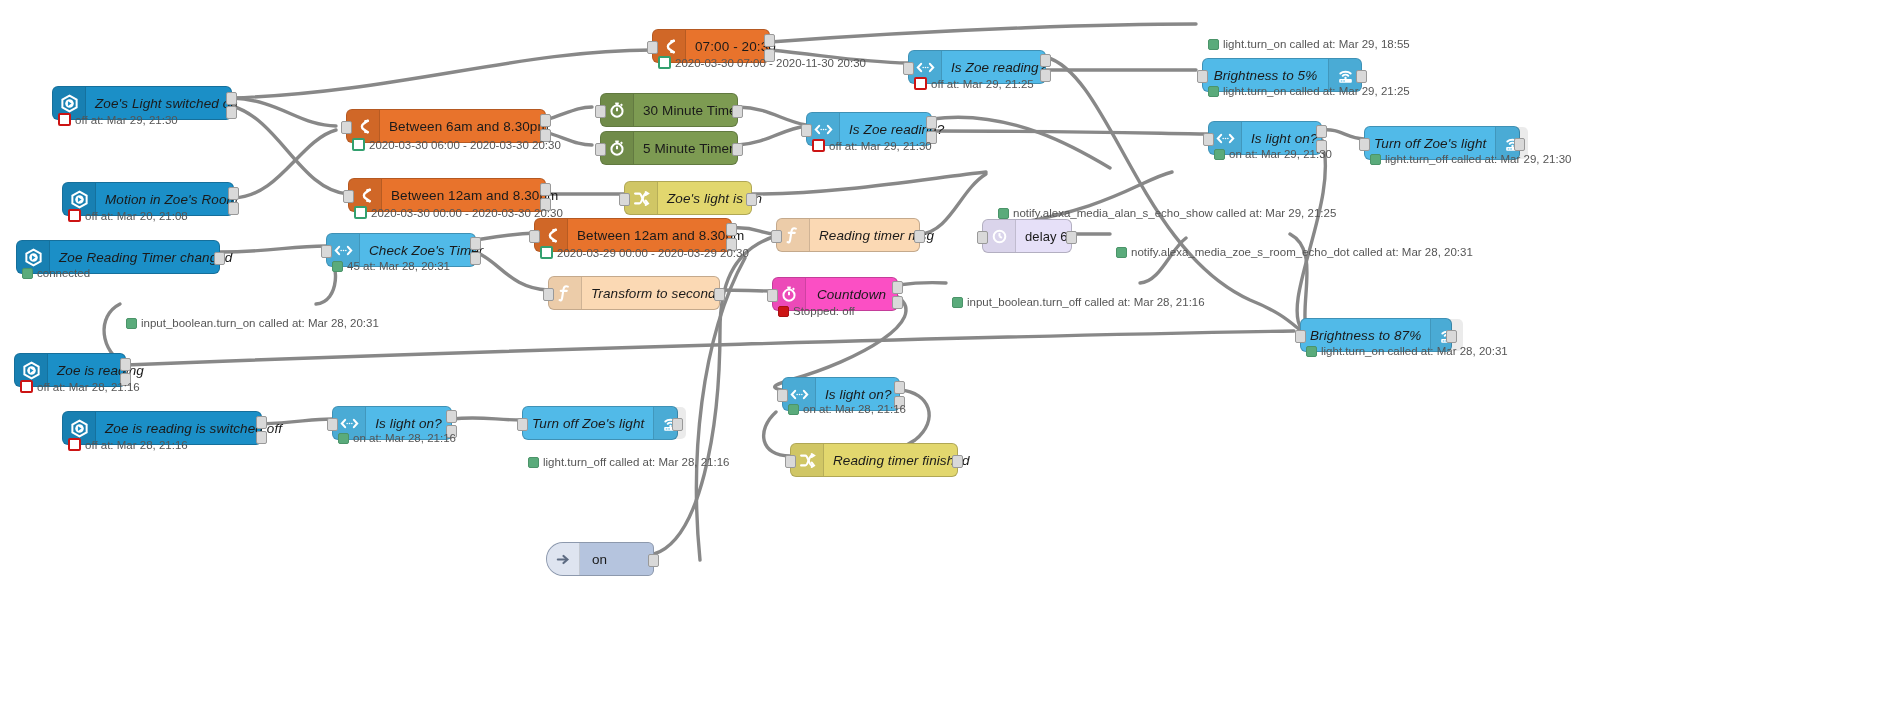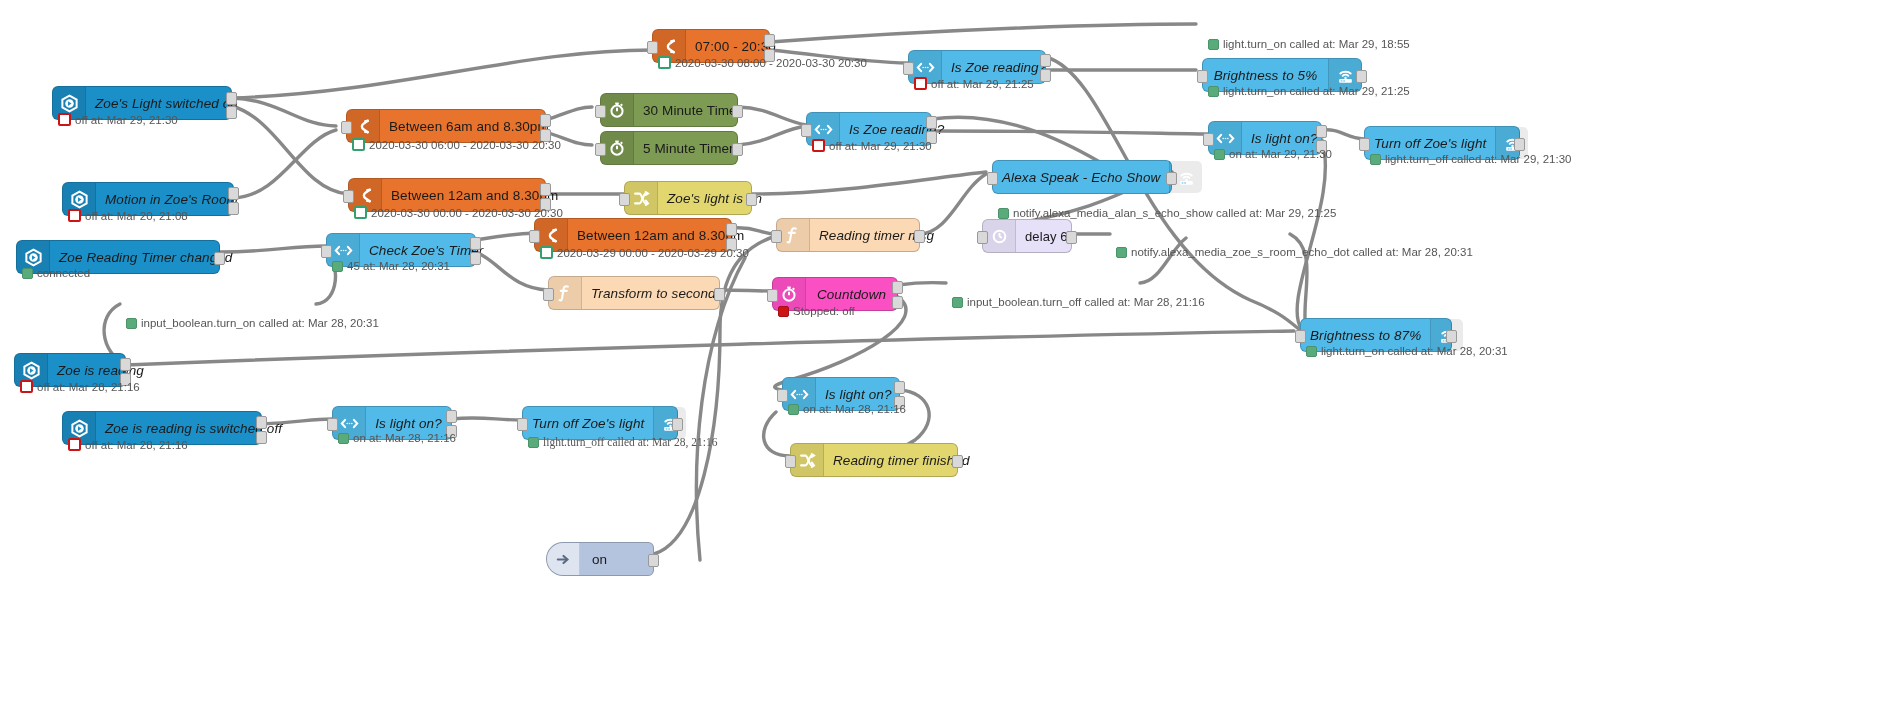--- a/index.html
+++ b/index.html
@@ -192,21 +192,21 @@
           <path d="M18 20 L14.5 19.5"></path>
       </svg>
     </div>
     <div class="lbl noital" style="font-style:normal;">07:00 - 20:30</div>
     <span class="port in" style="top:11px;"></span>
     <span class="port out" style="top:4px;"></span>
     <span class="port out" style="top:19px;"></span>
   </div>
   <div class="status" style="left:658px;top:56px;">
     <span class="dot greenring"></span>
-    <span>2020-03-30 08:00 - 2020-03-30 20:30</span>
+    <span>2020-03-30 07:00 - 2020-11-30 20:30</span>
   </div>
 
   <div class="status" style="left:1208px;top:38px;">
     <span class="dot green"></span>
     <span>light.turn_on called at: Mar 29, 18:55</span>
   </div>
 
   <div class="node c-api" style="left:908px;top:50px;width:138px;">
     <div class="ico">
       <svg class="gi" width="19" height="15" viewBox="0 0 26 16" stroke="#fff" fill="none" stroke-width="2.1" stroke-linecap="round">
@@ -397,276 +397,261 @@
         <path d="M3 19 L9 19 C13 19 14 5 18 5"></path>
         <path d="M18 3 L21 5 L18 7"></path>
         <path d="M18 15 L21 19 L18 21"></path>
       </svg>
     </div>
     <div class="lbl">Zoe's light is on</div>
     <span class="port in" style="top:11px;"></span>
     <span class="port out" style="top:11px;"></span>
   </div>
 
-  <div class="node c-api" style="left:992px;top:160px;width:180px;">
-    <div class="lbl">Alexa Speak - Echo Show</div>
+  <div class="status" style="left:998px;top:187px;margin-top:20px;">
+    <span class="dot green"></span>
+    <span>notify.alexa_media_alan_s_echo_show called at: Mar 29, 21:25</span>
+  </div>
+
+  <div class="node c-trigger" style="left:16px;top:240px;width:204px;">
+    <div class="ico">
+      <svg class="gi" width="19" height="19" viewBox="0 0 24 24">
+        <polygon points="12,2 21,7 21,17 12,22 3,17 3,7" fill="none" stroke="#fff" stroke-width="2"></polygon>
+        <circle cx="12" cy="12" r="5.4" fill="#fff"></circle>
+        <path d="M10 9 L14.6 12 L10 15 Z" fill="#1b8fc7"></path>
+      </svg>
+    </div>
+    <div class="lbl">Zoe Reading Timer changed</div>
+    <span class="port out" style="top:11px;"></span>
+  </div>
+  <div class="status" style="left:22px;top:267px;">
+    <span class="dot green"></span>
+    <span>connected</span>
+  </div>
+
+  <div class="node c-api" style="left:326px;top:233px;width:150px;">
+    <div class="ico">
+      <svg class="gi" width="19" height="15" viewBox="0 0 26 16" stroke="#fff" fill="none" stroke-width="2.1" stroke-linecap="round">
+        <polyline points="7,3 2.5,8 7,13"></polyline>
+        <polyline points="19,3 23.5,8 19,13"></polyline>
+        <circle cx="9.8" cy="8" r="1.1" fill="#fff" stroke="none"></circle>
+        <circle cx="13" cy="8" r="1.1" fill="#fff" stroke="none"></circle>
+        <circle cx="16.2" cy="8" r="1.1" fill="#fff" stroke="none"></circle>
+      </svg>
+    </div>
+    <div class="lbl">Check Zoe's Timer</div>
+    <span class="port in" style="top:11px;"></span>
+    <span class="port out" style="top:3px;"></span>
+    <span class="port out" style="top:18px;"></span>
+  </div>
+  <div class="status" style="left:332px;top:260px;">
+    <span class="dot green"></span>
+    <span>45 at: Mar 28, 20:31</span>
+  </div>
+
+  <div class="node c-switch" style="left:534px;top:218px;width:198px;">
+    <div class="ico">
+      <svg class="gi" width="17" height="17" viewBox="0 0 24 24" stroke="#fff" stroke-width="2.4" fill="none" stroke-linecap="round">
+        <path d="M18 4 L12 8 C9 10 9 14 12 16 L18 20"></path>
+        <path d="M18 4 L14.5 4.5"></path>
+          <path d="M18 20 L14.5 19.5"></path>
+      </svg>
+    </div>
+    <div class="lbl noital" style="font-style:normal;">Between 12am and 8.30pm</div>
+    <span class="port in" style="top:11px;"></span>
+    <span class="port out" style="top:4px;"></span>
+    <span class="port out" style="top:19px;"></span>
+  </div>
+  <div class="status" style="left:540px;top:246px;">
+    <span class="dot greenring"></span>
+    <span>2020-03-29 00:00 - 2020-03-29 20:30</span>
+  </div>
+
+  <div class="node c-func" style="left:776px;top:218px;width:144px;">
+    <div class="ico">
+      <svg class="gi" width="16" height="18" viewBox="0 0 18 22">
+        <path d="M12.5 3.2 C10 2.2 7.8 2.8 7.2 6.2 L5.4 17.4 C5 20 3.6 20.6 2.3 19.6" fill="none" stroke="#fff" stroke-width="2.1" stroke-linecap="round"></path>
+        <path d="M3.8 8.4 L11.2 8.4" stroke="#fff" stroke-width="2.1" stroke-linecap="round"></path>
+      </svg>
+    </div>
+    <div class="lbl">Reading timer msg</div>
+    <span class="port in" style="top:11px;"></span>
+    <span class="port out" style="top:11px;"></span>
+  </div>
+
+  <div class="node c-delay" style="left:982px;top:219px;width:90px;">
+    <div class="ico">
+      <svg class="gi" width="17" height="17" viewBox="0 0 24 24" stroke="#fff" fill="none" stroke-width="2">
+        <circle cx="12" cy="12" r="8.2"></circle>
+        <path d="M12 12 L12 7.2"></path>
+        <path d="M12 12 L15.4 14"></path>
+      </svg>
+    </div>
+    <div class="lbl">delay 6s</div>
+    <span class="port in" style="top:11px;"></span>
+    <span class="port out" style="top:11px;"></span>
+  </div>
+
+  <div class="status" style="left:1116px;top:246px;">
+    <span class="dot green"></span>
+    <span>notify.alexa_media_zoe_s_room_echo_dot called at: Mar 28, 20:31</span>
+  </div>
+
+  <div class="status" style="left:126px;top:317px;">
+    <span class="dot green"></span>
+    <span>input_boolean.turn_on called at: Mar 28, 20:31</span>
+  </div>
+
+  <div class="node c-func" style="left:548px;top:276px;width:172px;">
+    <div class="ico">
+      <svg class="gi" width="16" height="18" viewBox="0 0 18 22">
+        <path d="M12.5 3.2 C10 2.2 7.8 2.8 7.2 6.2 L5.4 17.4 C5 20 3.6 20.6 2.3 19.6" fill="none" stroke="#fff" stroke-width="2.1" stroke-linecap="round"></path>
+        <path d="M3.8 8.4 L11.2 8.4" stroke="#fff" stroke-width="2.1" stroke-linecap="round"></path>
+      </svg>
+    </div>
+    <div class="lbl">Transform to seconds</div>
+    <span class="port in" style="top:11px;"></span>
+    <span class="port out" style="top:11px;"></span>
+  </div>
+
+  <div class="node c-count" style="left:772px;top:277px;width:126px;">
+    <div class="ico">
+      <svg class="gi" width="18" height="18" viewBox="0 0 24 24" stroke="#fff" fill="none" stroke-width="2">
+        <circle cx="12" cy="13.5" r="7.4"></circle>
+        <path d="M12 13.5 L12 9"></path>
+        <path d="M9.6 3.4 L14.4 3.4"></path>
+        <path d="M12 3.4 L12 6"></path>
+        <path d="M17 6 L19 4.2"></path>
+      </svg>
+    </div>
+    <div class="lbl">Countdown</div>
+    <span class="port in" style="top:11px;"></span>
+    <span class="port out" style="top:3px;"></span>
+    <span class="port out" style="top:18px;"></span>
+  </div>
+  <div class="status" style="left:778px;top:305px;">
+    <span class="dot redfill"></span>
+    <span>Stopped: off</span>
+  </div>
+
+  <div class="status" style="left:952px;top:296px;">
+    <span class="dot green"></span>
+    <span>input_boolean.turn_off called at: Mar 28, 21:16</span>
+  </div>
+
+  <div class="node c-api" style="left:1300px;top:318px;width:152px;">
+    <div class="lbl">Brightness to 87%</div>
     <div class="ico right">
       <svg class="gi" width="19" height="19" viewBox="0 0 24 24">
         <path d="M5.5 9.5 C8.5 6.5 15.5 6.5 18.5 9.5" fill="none" stroke="#fff" stroke-width="2" stroke-linecap="round"></path>
         <path d="M8.5 12.3 C10.4 10.6 13.6 10.6 15.5 12.3" fill="none" stroke="#fff" stroke-width="2" stroke-linecap="round"></path>
         <circle cx="12" cy="15" r="1.5" fill="#fff"></circle>
         <rect x="4" y="16.4" width="16" height="4.6" rx="1.2" fill="#fff"></rect>
         <rect x="6" y="18.2" width="2" height="1.4" fill="#51bae8"></rect>
         <rect x="9.2" y="18.2" width="2" height="1.4" fill="#51bae8"></rect>
       </svg>
     </div>
     <span class="port in" style="top:11px;"></span>
     <span class="port out" style="top:11px;"></span>
   </div>
-  <div class="status" style="left:998px;top:187px;margin-top:20px;">
-    <span class="dot green"></span>
-    <span>notify.alexa_media_alan_s_echo_show called at: Mar 29, 21:25</span>
-  </div>
-
-  <div class="node c-trigger" style="left:16px;top:240px;width:204px;">
+  <div class="status" style="left:1306px;top:345px;">
+    <span class="dot green"></span>
+    <span>light.turn_on called at: Mar 28, 20:31</span>
+  </div>
+
+  <div class="node c-trigger" style="left:14px;top:353px;width:112px;">
     <div class="ico">
       <svg class="gi" width="19" height="19" viewBox="0 0 24 24">
         <polygon points="12,2 21,7 21,17 12,22 3,17 3,7" fill="none" stroke="#fff" stroke-width="2"></polygon>
         <circle cx="12" cy="12" r="5.4" fill="#fff"></circle>
         <path d="M10 9 L14.6 12 L10 15 Z" fill="#1b8fc7"></path>
       </svg>
     </div>
-    <div class="lbl">Zoe Reading Timer changed</div>
-    <span class="port out" style="top:11px;"></span>
-  </div>
-  <div class="status" style="left:22px;top:267px;">
-    <span class="dot green"></span>
-    <span>connected</span>
-  </div>
-
-  <div class="node c-api" style="left:326px;top:233px;width:150px;">
+    <div class="lbl">Zoe is reading</div>
+    <span class="port out" style="top:4px;"></span>
+    <span class="port out" style="top:19px;"></span>
+  </div>
+  <div class="status" style="left:20px;top:380px;">
+    <span class="dot redring"></span>
+    <span>off at: Mar 28, 21:16</span>
+  </div>
+
+  <div class="node c-api" style="left:782px;top:377px;width:118px;">
     <div class="ico">
       <svg class="gi" width="19" height="15" viewBox="0 0 26 16" stroke="#fff" fill="none" stroke-width="2.1" stroke-linecap="round">
         <polyline points="7,3 2.5,8 7,13"></polyline>
         <polyline points="19,3 23.5,8 19,13"></polyline>
         <circle cx="9.8" cy="8" r="1.1" fill="#fff" stroke="none"></circle>
         <circle cx="13" cy="8" r="1.1" fill="#fff" stroke="none"></circle>
         <circle cx="16.2" cy="8" r="1.1" fill="#fff" stroke="none"></circle>
       </svg>
     </div>
-    <div class="lbl">Check Zoe's Timer</div>
+    <div class="lbl">Is light on?</div>
     <span class="port in" style="top:11px;"></span>
     <span class="port out" style="top:3px;"></span>
     <span class="port out" style="top:18px;"></span>
   </div>
-  <div class="status" style="left:332px;top:260px;">
-    <span class="dot green"></span>
-    <span>45 at: Mar 28, 20:31</span>
-  </div>
-
-  <div class="node c-switch" style="left:534px;top:218px;width:198px;">
-    <div class="ico">
-      <svg class="gi" width="17" height="17" viewBox="0 0 24 24" stroke="#fff" stroke-width="2.4" fill="none" stroke-linecap="round">
-        <path d="M18 4 L12 8 C9 10 9 14 12 16 L18 20"></path>
-        <path d="M18 4 L14.5 4.5"></path>
-          <path d="M18 20 L14.5 19.5"></path>
-      </svg>
-    </div>
-    <div class="lbl noital" style="font-style:normal;">Between 12am and 8.30pm</div>
-    <span class="port in" style="top:11px;"></span>
+  <div class="status" style="left:788px;top:403px;">
+    <span class="dot green"></span>
+    <span>on at: Mar 28, 21:16</span>
+  </div>
+
+  <div class="node c-trigger" style="left:62px;top:411px;width:200px;">
+    <div class="ico">
+      <svg class="gi" width="19" height="19" viewBox="0 0 24 24">
+        <polygon points="12,2 21,7 21,17 12,22 3,17 3,7" fill="none" stroke="#fff" stroke-width="2"></polygon>
+        <circle cx="12" cy="12" r="5.4" fill="#fff"></circle>
+        <path d="M10 9 L14.6 12 L10 15 Z" fill="#1b8fc7"></path>
+      </svg>
+    </div>
+    <div class="lbl">Zoe is reading is switched off</div>
     <span class="port out" style="top:4px;"></span>
     <span class="port out" style="top:19px;"></span>
   </div>
-  <div class="status" style="left:540px;top:246px;">
-    <span class="dot greenring"></span>
-    <span>2020-03-29 00:00 - 2020-03-29 20:30</span>
-  </div>
-
-  <div class="node c-func" style="left:776px;top:218px;width:144px;">
-    <div class="ico">
-      <svg class="gi" width="16" height="18" viewBox="0 0 18 22">
-        <path d="M12.5 3.2 C10 2.2 7.8 2.8 7.2 6.2 L5.4 17.4 C5 20 3.6 20.6 2.3 19.6" fill="none" stroke="#fff" stroke-width="2.1" stroke-linecap="round"></path>
-        <path d="M3.8 8.4 L11.2 8.4" stroke="#fff" stroke-width="2.1" stroke-linecap="round"></path>
-      </svg>
-    </div>
-    <div class="lbl">Reading timer msg</div>
-    <span class="port in" style="top:11px;"></span>
-    <span class="port out" style="top:11px;"></span>
-  </div>
-
-  <div class="node c-delay" style="left:982px;top:219px;width:90px;">
-    <div class="ico">
-      <svg class="gi" width="17" height="17" viewBox="0 0 24 24" stroke="#fff" fill="none" stroke-width="2">
-        <circle cx="12" cy="12" r="8.2"></circle>
-        <path d="M12 12 L12 7.2"></path>
-        <path d="M12 12 L15.4 14"></path>
-      </svg>
-    </div>
-    <div class="lbl">delay 6s</div>
-    <span class="port in" style="top:11px;"></span>
-    <span class="port out" style="top:11px;"></span>
-  </div>
-
-  <div class="status" style="left:1116px;top:246px;">
-    <span class="dot green"></span>
-    <span>notify.alexa_media_zoe_s_room_echo_dot called at: Mar 28, 20:31</span>
-  </div>
-
-  <div class="status" style="left:126px;top:317px;">
-    <span class="dot green"></span>
-    <span>input_boolean.turn_on called at: Mar 28, 20:31</span>
-  </div>
-
-  <div class="node c-func" style="left:548px;top:276px;width:172px;">
-    <div class="ico">
-      <svg class="gi" width="16" height="18" viewBox="0 0 18 22">
-        <path d="M12.5 3.2 C10 2.2 7.8 2.8 7.2 6.2 L5.4 17.4 C5 20 3.6 20.6 2.3 19.6" fill="none" stroke="#fff" stroke-width="2.1" stroke-linecap="round"></path>
-        <path d="M3.8 8.4 L11.2 8.4" stroke="#fff" stroke-width="2.1" stroke-linecap="round"></path>
-      </svg>
-    </div>
-    <div class="lbl">Transform to seconds</div>
-    <span class="port in" style="top:11px;"></span>
-    <span class="port out" style="top:11px;"></span>
-  </div>
-
-  <div class="node c-count" style="left:772px;top:277px;width:126px;">
-    <div class="ico">
-      <svg class="gi" width="18" height="18" viewBox="0 0 24 24" stroke="#fff" fill="none" stroke-width="2">
-        <circle cx="12" cy="13.5" r="7.4"></circle>
-        <path d="M12 13.5 L12 9"></path>
-        <path d="M9.6 3.4 L14.4 3.4"></path>
-        <path d="M12 3.4 L12 6"></path>
-        <path d="M17 6 L19 4.2"></path>
-      </svg>
-    </div>
-    <div class="lbl">Countdown</div>
+  <div class="status" style="left:68px;top:438px;">
+    <span class="dot redring"></span>
+    <span>off at: Mar 28, 21:16</span>
+  </div>
+
+  <div class="node c-api" style="left:332px;top:406px;width:120px;">
+    <div class="ico">
+      <svg class="gi" width="19" height="15" viewBox="0 0 26 16" stroke="#fff" fill="none" stroke-width="2.1" stroke-linecap="round">
+        <polyline points="7,3 2.5,8 7,13"></polyline>
+        <polyline points="19,3 23.5,8 19,13"></polyline>
+        <circle cx="9.8" cy="8" r="1.1" fill="#fff" stroke="none"></circle>
+        <circle cx="13" cy="8" r="1.1" fill="#fff" stroke="none"></circle>
+        <circle cx="16.2" cy="8" r="1.1" fill="#fff" stroke="none"></circle>
+      </svg>
+    </div>
+    <div class="lbl">Is light on?</div>
     <span class="port in" style="top:11px;"></span>
     <span class="port out" style="top:3px;"></span>
     <span class="port out" style="top:18px;"></span>
   </div>
-  <div class="status" style="left:778px;top:305px;">
-    <span class="dot redfill"></span>
-    <span>Stopped: off</span>
-  </div>
-
-  <div class="status" style="left:952px;top:296px;">
-    <span class="dot green"></span>
-    <span>input_boolean.turn_off called at: Mar 28, 21:16</span>
-  </div>
-
-  <div class="node c-api" style="left:1300px;top:318px;width:152px;">
-    <div class="lbl">Brightness to 87%</div>
+  <div class="status" style="left:338px;top:432px;">
+    <span class="dot green"></span>
+    <span>on at: Mar 28, 21:16</span>
+  </div>
+
+  <div class="node c-api" style="left:522px;top:406px;width:156px;">
+    <div class="lbl">Turn off Zoe's light</div>
     <div class="ico right">
       <svg class="gi" width="19" height="19" viewBox="0 0 24 24">
         <path d="M5.5 9.5 C8.5 6.5 15.5 6.5 18.5 9.5" fill="none" stroke="#fff" stroke-width="2" stroke-linecap="round"></path>
         <path d="M8.5 12.3 C10.4 10.6 13.6 10.6 15.5 12.3" fill="none" stroke="#fff" stroke-width="2" stroke-linecap="round"></path>
         <circle cx="12" cy="15" r="1.5" fill="#fff"></circle>
         <rect x="4" y="16.4" width="16" height="4.6" rx="1.2" fill="#fff"></rect>
         <rect x="6" y="18.2" width="2" height="1.4" fill="#51bae8"></rect>
         <rect x="9.2" y="18.2" width="2" height="1.4" fill="#51bae8"></rect>
       </svg>
     </div>
     <span class="port in" style="top:11px;"></span>
     <span class="port out" style="top:11px;"></span>
   </div>
-  <div class="status" style="left:1306px;top:345px;">
-    <span class="dot green"></span>
-    <span>light.turn_on called at: Mar 28, 20:31</span>
-  </div>
-
-  <div class="node c-trigger" style="left:14px;top:353px;width:112px;">
-    <div class="ico">
-      <svg class="gi" width="19" height="19" viewBox="0 0 24 24">
-        <polygon points="12,2 21,7 21,17 12,22 3,17 3,7" fill="none" stroke="#fff" stroke-width="2"></polygon>
-        <circle cx="12" cy="12" r="5.4" fill="#fff"></circle>
-        <path d="M10 9 L14.6 12 L10 15 Z" fill="#1b8fc7"></path>
-      </svg>
-    </div>
-    <div class="lbl">Zoe is reading</div>
-    <span class="port out" style="top:4px;"></span>
-    <span class="port out" style="top:19px;"></span>
-  </div>
-  <div class="status" style="left:20px;top:380px;">
-    <span class="dot redring"></span>
-    <span>off at: Mar 28, 21:16</span>
-  </div>
-
-  <div class="node c-api" style="left:782px;top:377px;width:118px;">
-    <div class="ico">
-      <svg class="gi" width="19" height="15" viewBox="0 0 26 16" stroke="#fff" fill="none" stroke-width="2.1" stroke-linecap="round">
-        <polyline points="7,3 2.5,8 7,13"></polyline>
-        <polyline points="19,3 23.5,8 19,13"></polyline>
-        <circle cx="9.8" cy="8" r="1.1" fill="#fff" stroke="none"></circle>
-        <circle cx="13" cy="8" r="1.1" fill="#fff" stroke="none"></circle>
-        <circle cx="16.2" cy="8" r="1.1" fill="#fff" stroke="none"></circle>
-      </svg>
-    </div>
-    <div class="lbl">Is light on?</div>
-    <span class="port in" style="top:11px;"></span>
-    <span class="port out" style="top:3px;"></span>
-    <span class="port out" style="top:18px;"></span>
-  </div>
-  <div class="status" style="left:788px;top:403px;">
-    <span class="dot green"></span>
-    <span>on at: Mar 28, 21:16</span>
-  </div>
-
-  <div class="node c-trigger" style="left:62px;top:411px;width:200px;">
-    <div class="ico">
-      <svg class="gi" width="19" height="19" viewBox="0 0 24 24">
-        <polygon points="12,2 21,7 21,17 12,22 3,17 3,7" fill="none" stroke="#fff" stroke-width="2"></polygon>
-        <circle cx="12" cy="12" r="5.4" fill="#fff"></circle>
-        <path d="M10 9 L14.6 12 L10 15 Z" fill="#1b8fc7"></path>
-      </svg>
-    </div>
-    <div class="lbl">Zoe is reading is switched off</div>
-    <span class="port out" style="top:4px;"></span>
-    <span class="port out" style="top:19px;"></span>
-  </div>
-  <div class="status" style="left:68px;top:438px;">
-    <span class="dot redring"></span>
-    <span>off at: Mar 28, 21:16</span>
-  </div>
-
-  <div class="node c-api" style="left:332px;top:406px;width:120px;">
-    <div class="ico">
-      <svg class="gi" width="19" height="15" viewBox="0 0 26 16" stroke="#fff" fill="none" stroke-width="2.1" stroke-linecap="round">
-        <polyline points="7,3 2.5,8 7,13"></polyline>
-        <polyline points="19,3 23.5,8 19,13"></polyline>
-        <circle cx="9.8" cy="8" r="1.1" fill="#fff" stroke="none"></circle>
-        <circle cx="13" cy="8" r="1.1" fill="#fff" stroke="none"></circle>
-        <circle cx="16.2" cy="8" r="1.1" fill="#fff" stroke="none"></circle>
-      </svg>
-    </div>
-    <div class="lbl">Is light on?</div>
-    <span class="port in" style="top:11px;"></span>
-    <span class="port out" style="top:3px;"></span>
-    <span class="port out" style="top:18px;"></span>
-  </div>
-  <div class="status" style="left:338px;top:432px;">
-    <span class="dot green"></span>
-    <span>on at: Mar 28, 21:16</span>
-  </div>
-
-  <div class="node c-api" style="left:522px;top:406px;width:156px;">
-    <div class="lbl">Turn off Zoe's light</div>
-    <div class="ico right">
-      <svg class="gi" width="19" height="19" viewBox="0 0 24 24">
-        <path d="M5.5 9.5 C8.5 6.5 15.5 6.5 18.5 9.5" fill="none" stroke="#fff" stroke-width="2" stroke-linecap="round"></path>
-        <path d="M8.5 12.3 C10.4 10.6 13.6 10.6 15.5 12.3" fill="none" stroke="#fff" stroke-width="2" stroke-linecap="round"></path>
-        <circle cx="12" cy="15" r="1.5" fill="#fff"></circle>
-        <rect x="4" y="16.4" width="16" height="4.6" rx="1.2" fill="#fff"></rect>
-        <rect x="6" y="18.2" width="2" height="1.4" fill="#51bae8"></rect>
-        <rect x="9.2" y="18.2" width="2" height="1.4" fill="#51bae8"></rect>
-      </svg>
-    </div>
-    <span class="port in" style="top:11px;"></span>
-    <span class="port out" style="top:11px;"></span>
-  </div>
-  <div class="status" style="left:528px;top:436px;font-family:Liberation Serif, serif;">
+  <div class="status" style="left:528px;top:456px;">
     <span class="dot green"></span>
     <span>light.turn_off called at: Mar 28, 21:16</span>
   </div>
 
   <div class="node c-change" style="left:790px;top:443px;width:168px;">
     <div class="ico">
       <svg class="gi" width="17" height="17" viewBox="0 0 24 24" stroke="#fff" fill="none" stroke-width="2.2" stroke-linecap="round">
         <path d="M3 5 L9 5 C13 5 14 19 18 19"></path>
         <path d="M3 19 L9 19 C13 19 14 5 18 5"></path>
         <path d="M18 3 L21 5 L18 7"></path>

